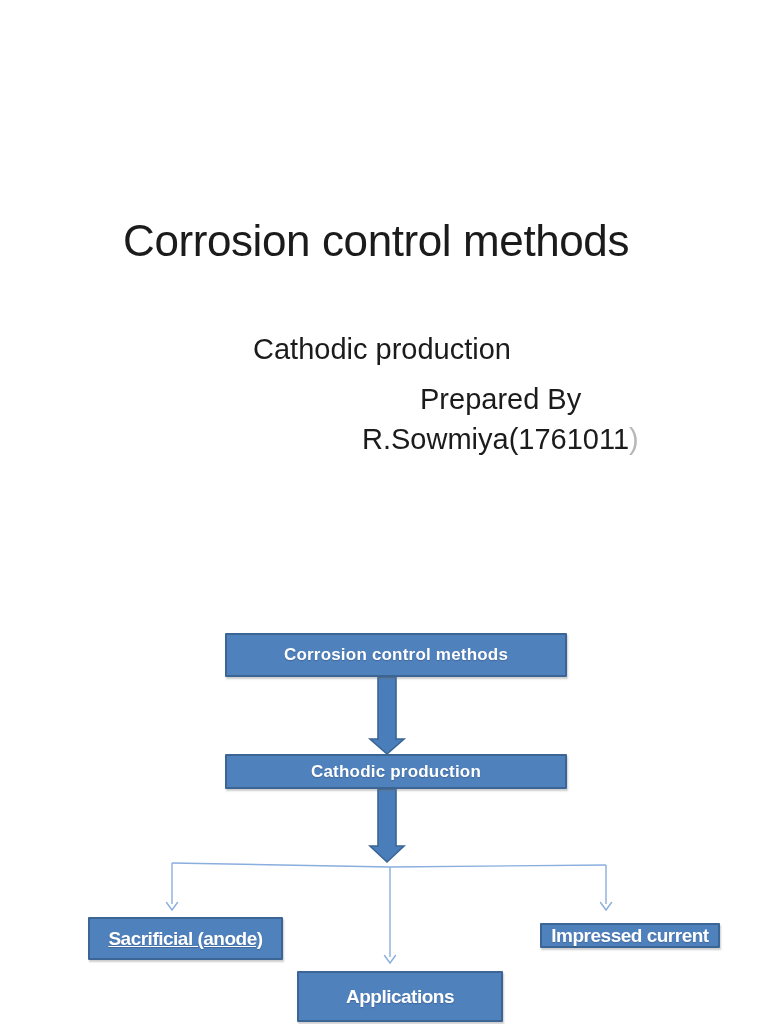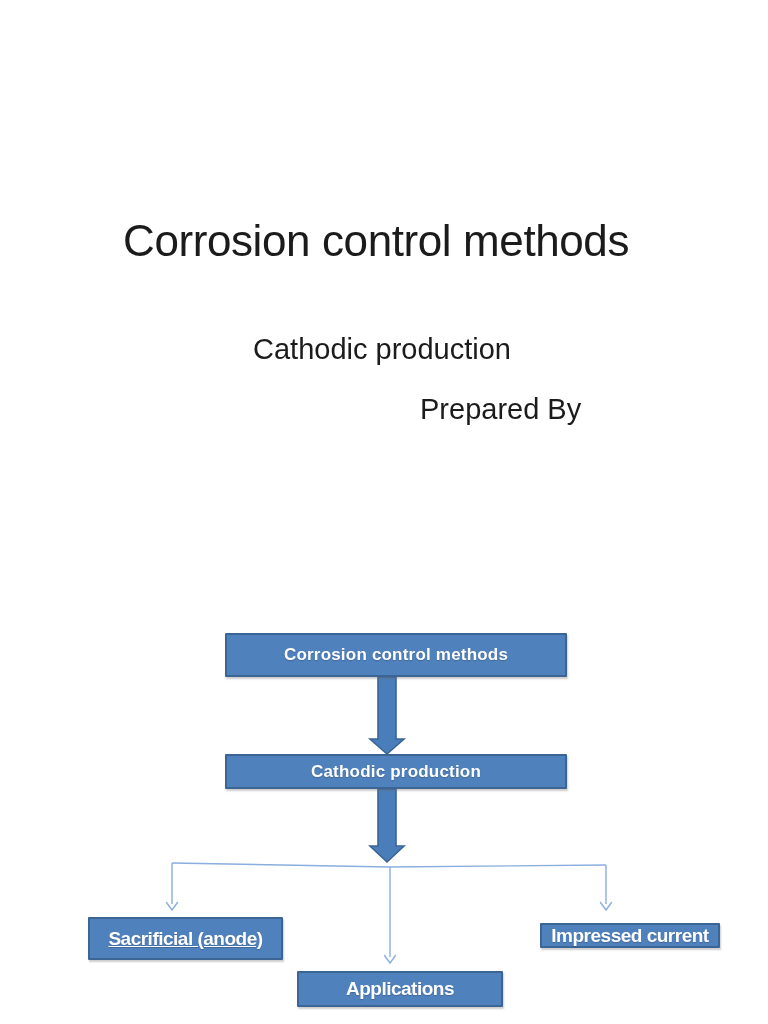--- a/index.html
+++ b/index.html
@@ -23,54 +23,55 @@
     position:absolute;left:123px;top:218px;margin:0;
     font-size:44px;font-weight:400;letter-spacing:-0.4px;
     color:var(--title-text);white-space:nowrap;line-height:1.05;
   }
   .sub{
     position:absolute;margin:0;
     font-size:29px;font-weight:400;color:var(--title-text);
     white-space:nowrap;line-height:1.05;
   }
   .sub-1{left:253px;top:334px;}
-  .sub-2{left:420px;top:384px;margin-top:10px;}
+  .sub-2{left:420px;top:384px;}
   .sub-3{left:362px;top:424px;}
   .paren-muted{color:var(--muted-paren);}
   .node{
     position:absolute;box-sizing:border-box;
     background:var(--box-fill);
     border:2px solid var(--box-border);
     border-radius:1px;
     color:var(--box-text);
     display:flex;align-items:center;justify-content:center;
     font-weight:700;text-align:center;
     box-shadow:1px 2px 2px rgba(110,110,110,0.35);
     text-shadow:0 1px 1px rgba(40,60,90,0.35);
   }
   .node-root{left:225px;top:633px;width:342px;height:44px;font-size:17px;letter-spacing:0.2px;}
   .node-level2{left:225px;top:754px;width:342px;height:35px;font-size:17px;letter-spacing:0.2px;}
   .node-leaf{font-size:19px;letter-spacing:-0.5px;}
   .node-leaf-left{left:88px;top:917px;width:195px;height:43px;text-decoration:underline;}
-  .node-leaf-center{left:297px;top:971px;width:206px;height:36px;}
+  .node-leaf-center{left:297px;top:971px;width:206px;height:51px;}
   .node-leaf-right{left:540px;top:923px;width:180px;height:25px;}
   .connector-layer{position:absolute;left:0;top:0;width:768px;height:1024px;pointer-events:none;}
   .big-arrow{fill:var(--arrow-fill);stroke:var(--box-border);stroke-width:1.6;stroke-linejoin:miter;}
   .thin-line{stroke:var(--connector);stroke-width:1.4;fill:none;}
   .thin-head{stroke:var(--connector);stroke-width:1.4;fill:none;stroke-linecap:round;}
 </style>
 </head>
 <body>
 
 <div class="slide">
 
   <h1 class="slide-title">Corrosion control methods</h1>
 
   <p class="sub sub-1">Cathodic production</p>
   <p class="sub sub-2">Prepared By</p>
+  <p class="sub sub-3"><span>R.Sowmiya(1761011</span><span class="paren-muted">)</span></p>
 
   <svg class="connector-layer" width="768" height="1024" viewBox="0 0 768 1024" xmlns="http://www.w3.org/2000/svg">
 
     <polygon class="big-arrow" points="378,677 396,677 396,739 404,739 387,754 370,739 378,739"></polygon>
 
     <polygon class="big-arrow" points="378,789 396,789 396,846 404,846 387,862 370,846 378,846"></polygon>
 
     <path class="thin-line" d="M172,863 L390,867 L606,865"></path>
 
     <path class="thin-line" d="M172,863 L172,904"></path>

